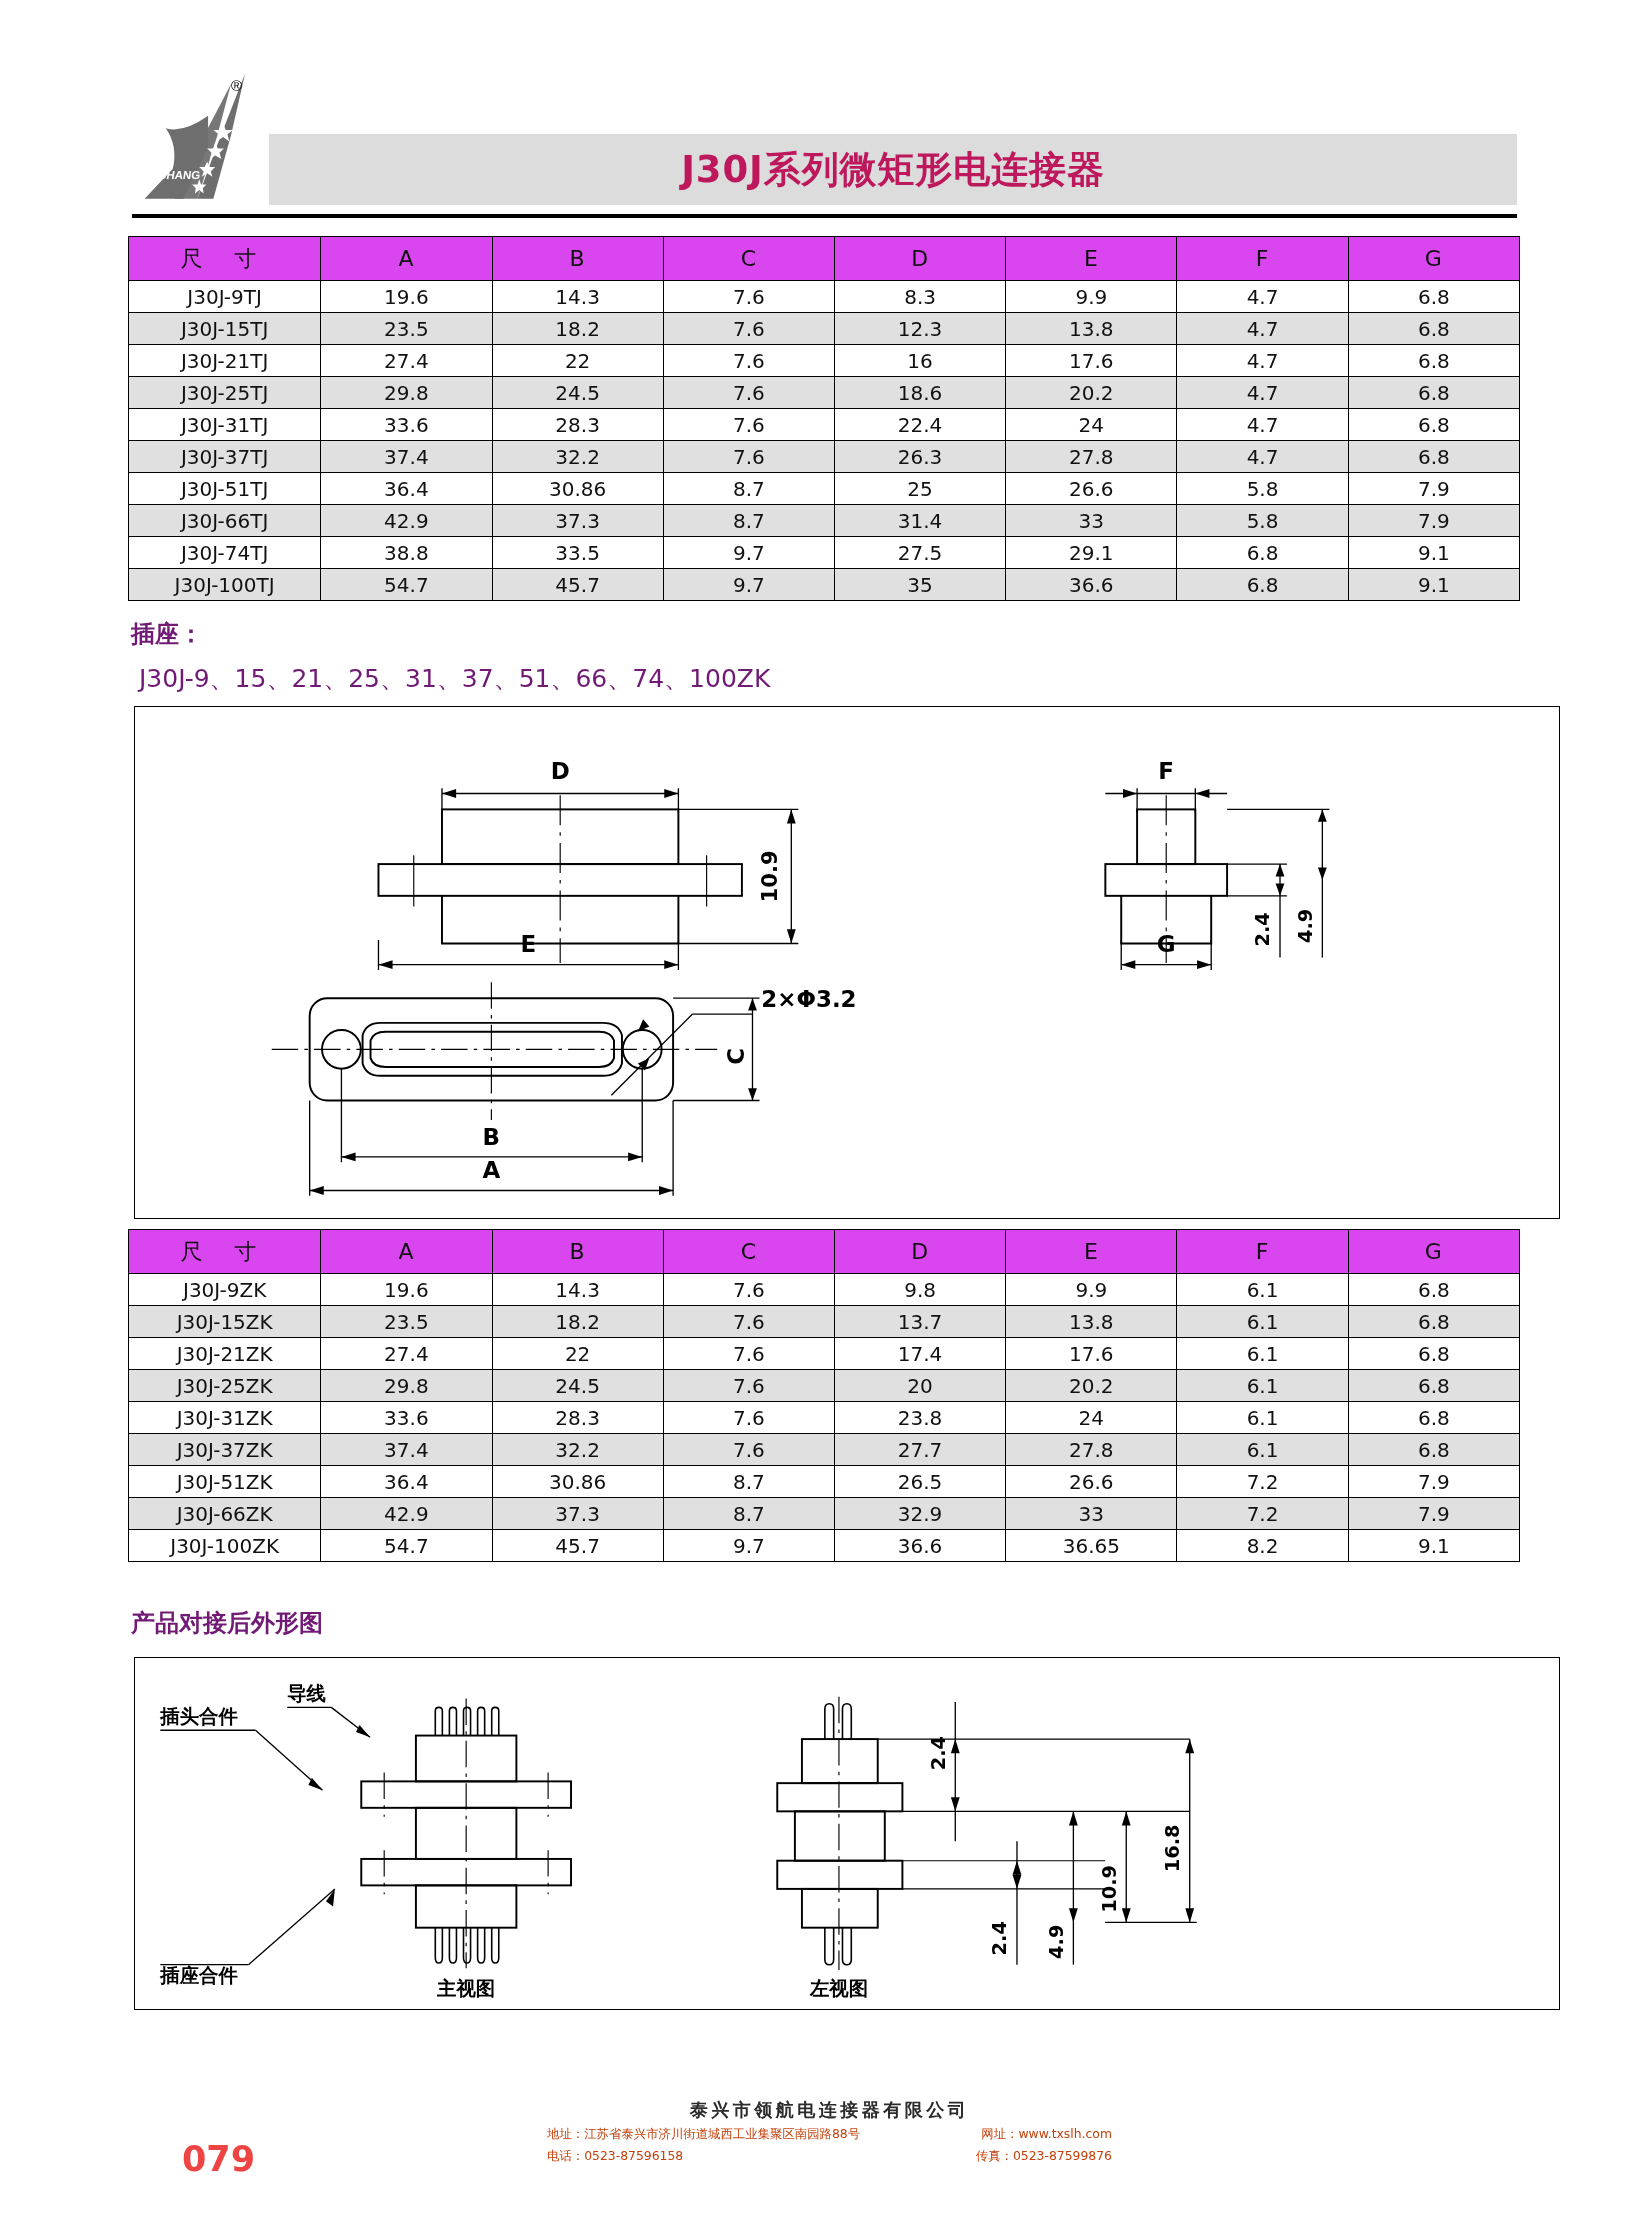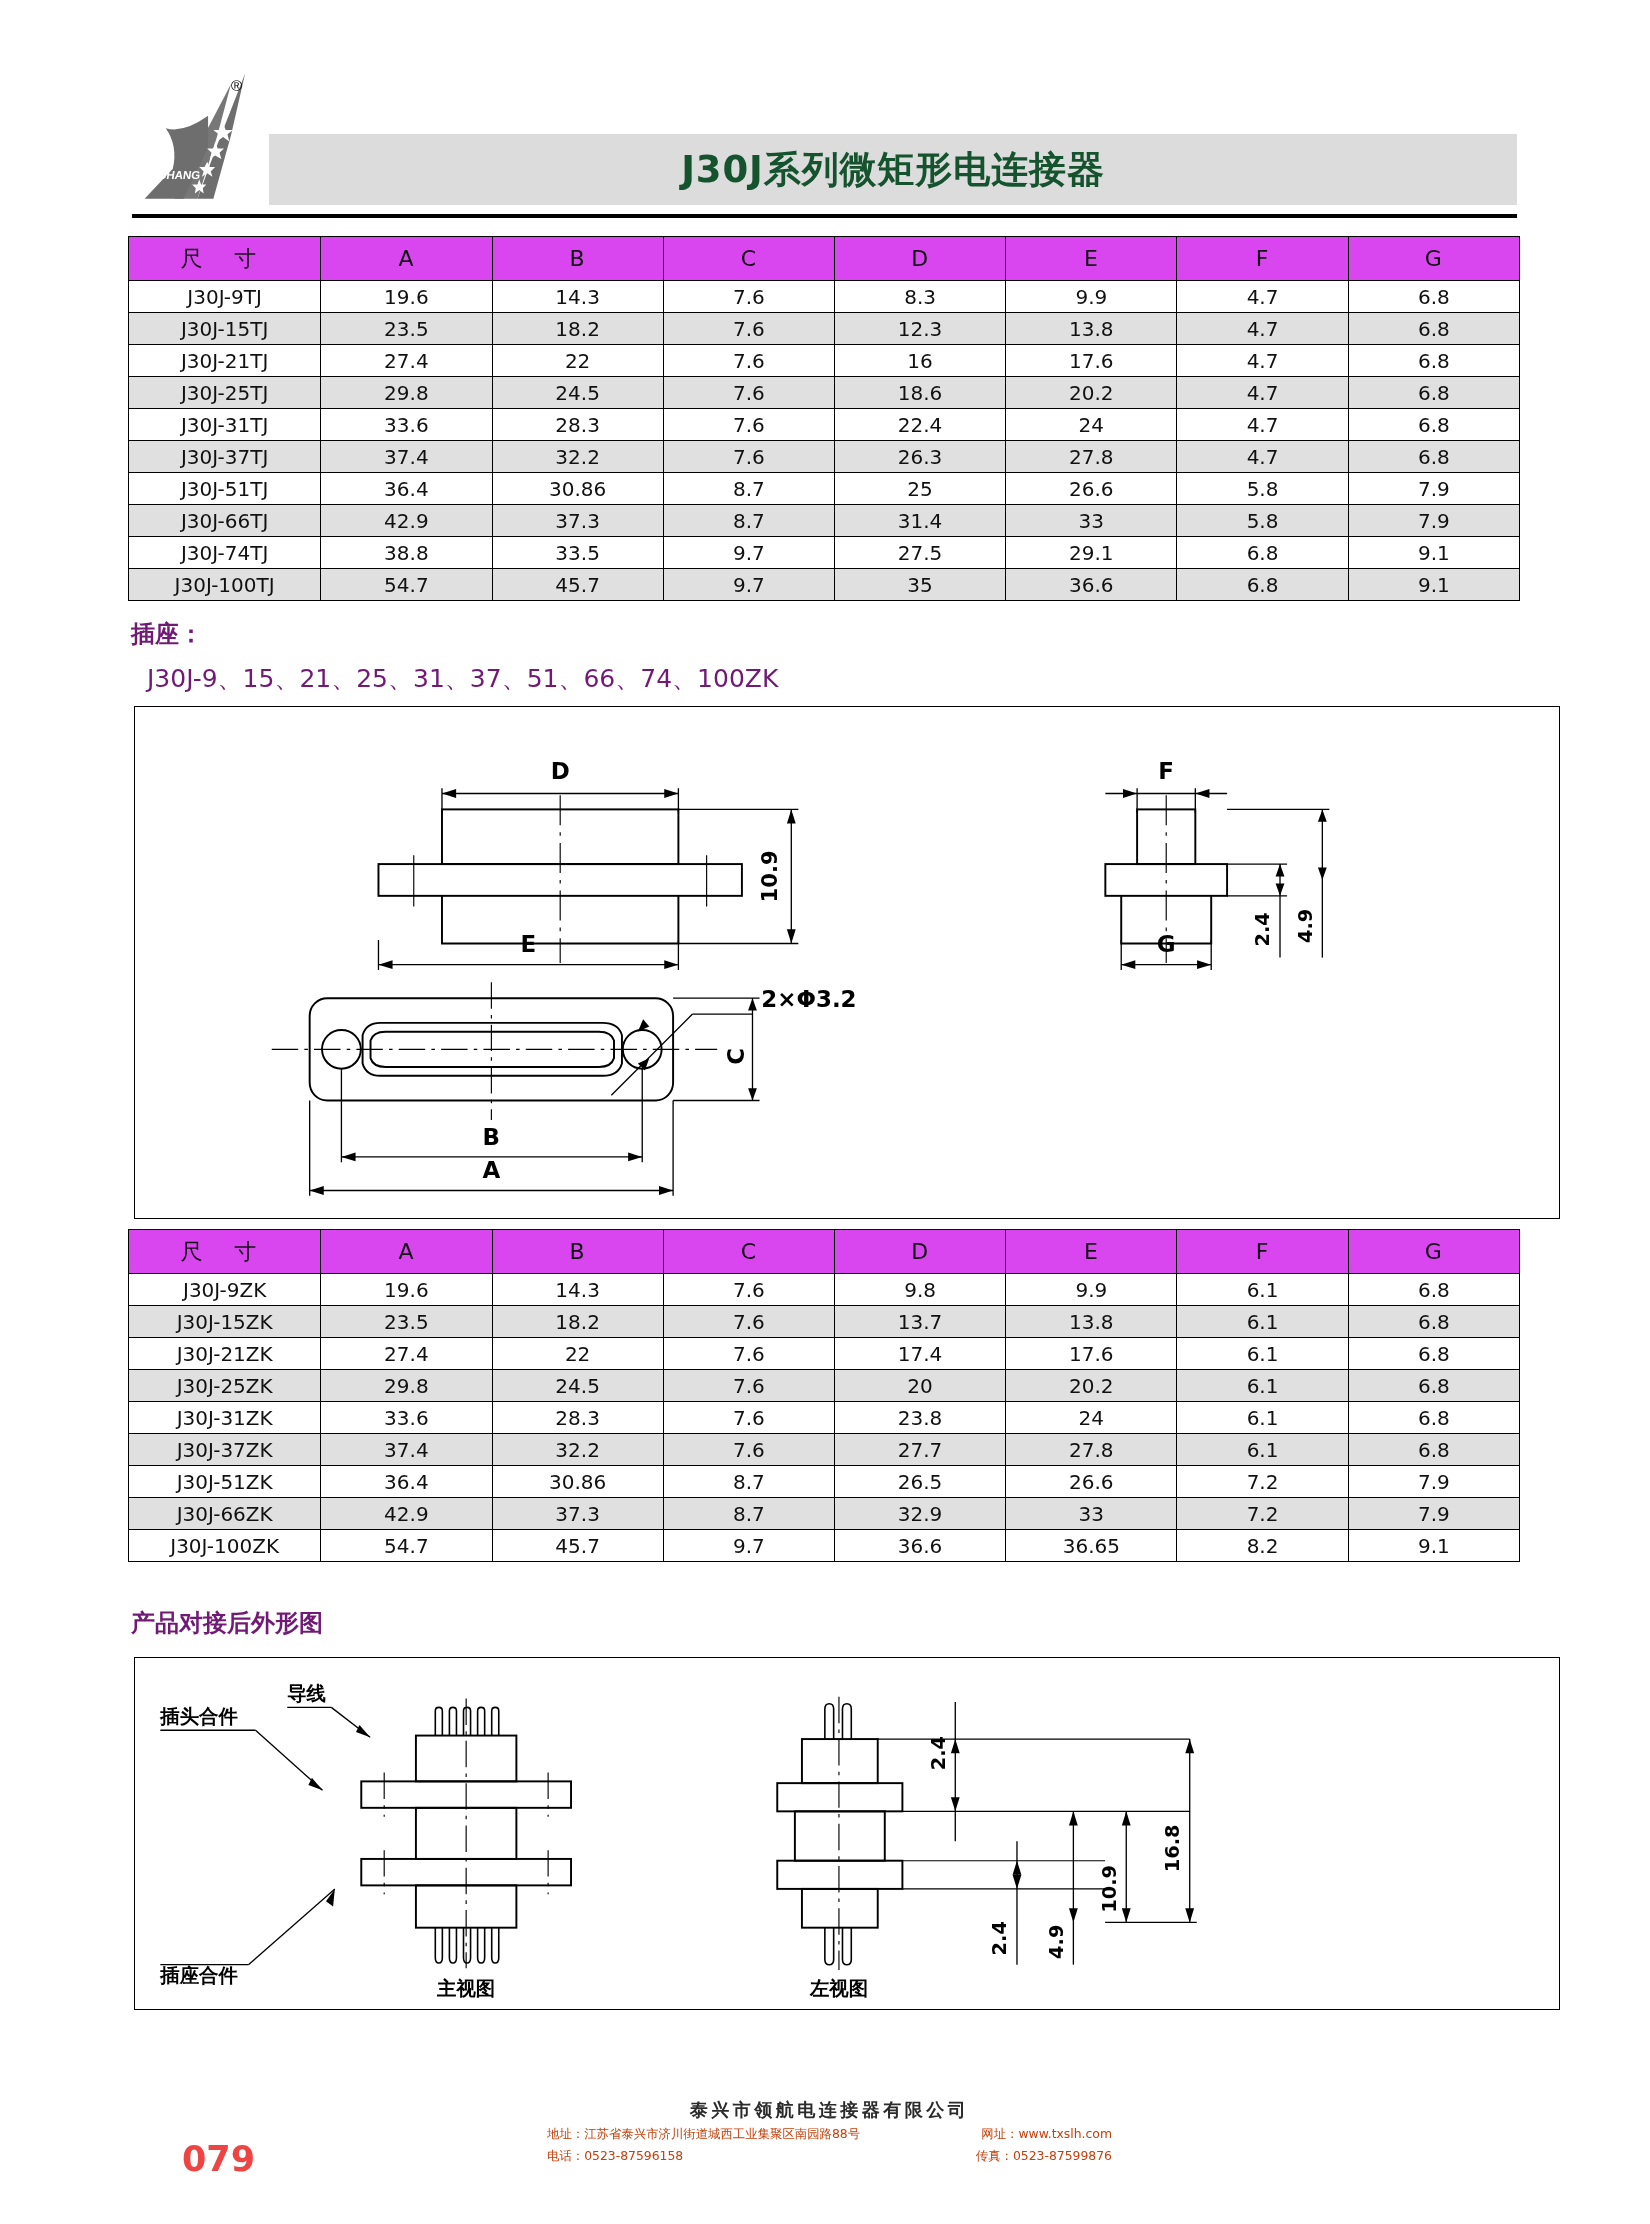--- a/index.html
+++ b/index.html
@@ -28,21 +28,21 @@
     background: #dcdcdc;
   }
   .header-title {
     position: absolute;
     left: 137px; top: 0;
     width: 1248px; height: 71px;
     display: flex; align-items: center; justify-content: center;
     font-size: 37px;
     font-weight: bold;
     letter-spacing: 0.9px;
-    color: #14532d;
+    color: #be185d;
     font-family: "DejaVu Sans", sans-serif;
   }
   .logo {
     position: absolute;
     left: 0; top: -64px;
     width: 146px; height: 134px;
   }
   .logo-name {
     position: absolute;
     left: 7px; top: 99px;
@@ -101,21 +101,21 @@
   
   .label-cn {
     position: absolute;
     font-size: 24px;
     font-weight: bold;
     color: #701a75;
     font-family: "DejaVu Sans", sans-serif;
     white-space: nowrap;
   }
   #lbl-socket { left: 131px; top: 618px; }
-  #lbl-models { left: 147px; top: 662px; font-weight: normal; font-size: 25px; }
+  #lbl-models { left: 139px; top: 662px; font-weight: normal; font-size: 25px; }
   #lbl-mated { left: 131px; top: 1607px; }
 
   
   .frame {
     position: absolute;
     border: 1.8px solid #000;
     background: #fff;
   }
   #frame-socket { left: 134px; top: 706px; width: 1426px; height: 513px; }
   #frame-mated  { left: 134px; top: 1657px; width: 1426px; height: 353px; }

